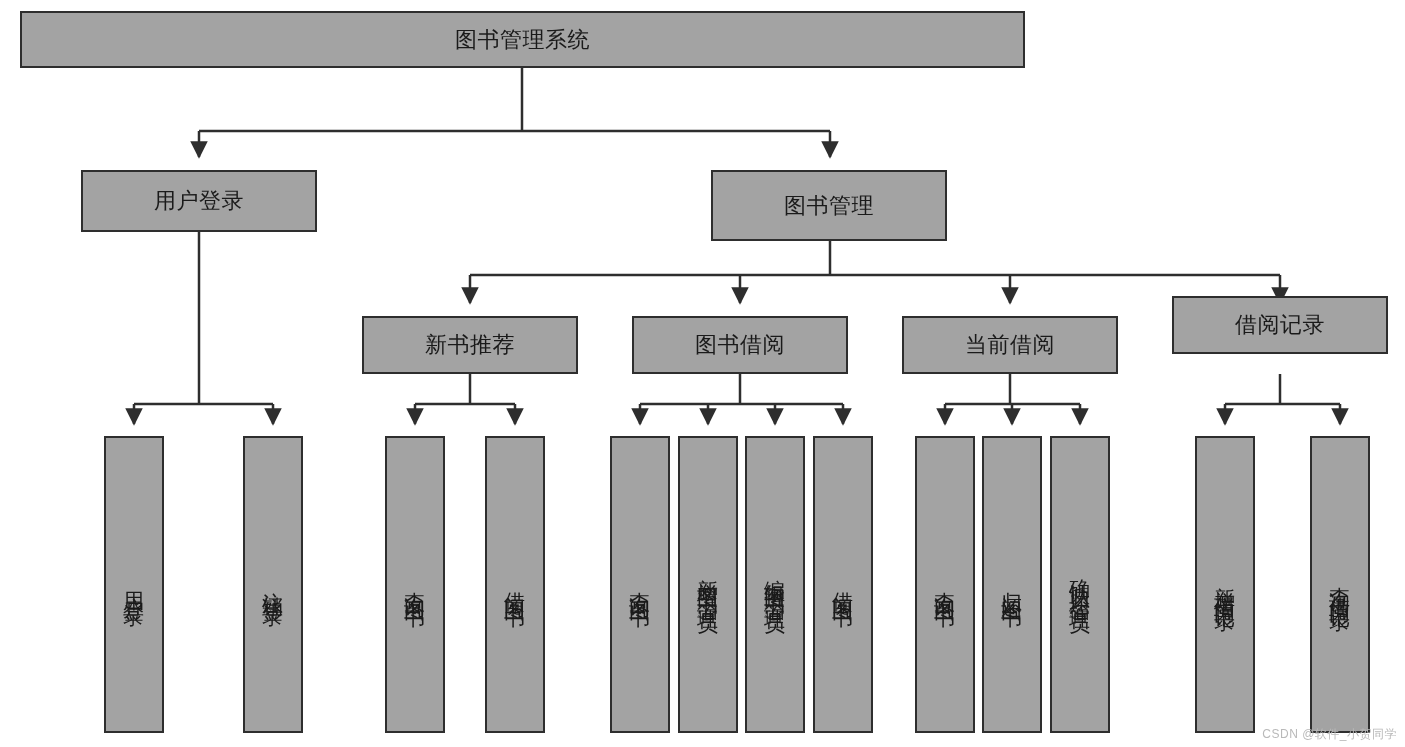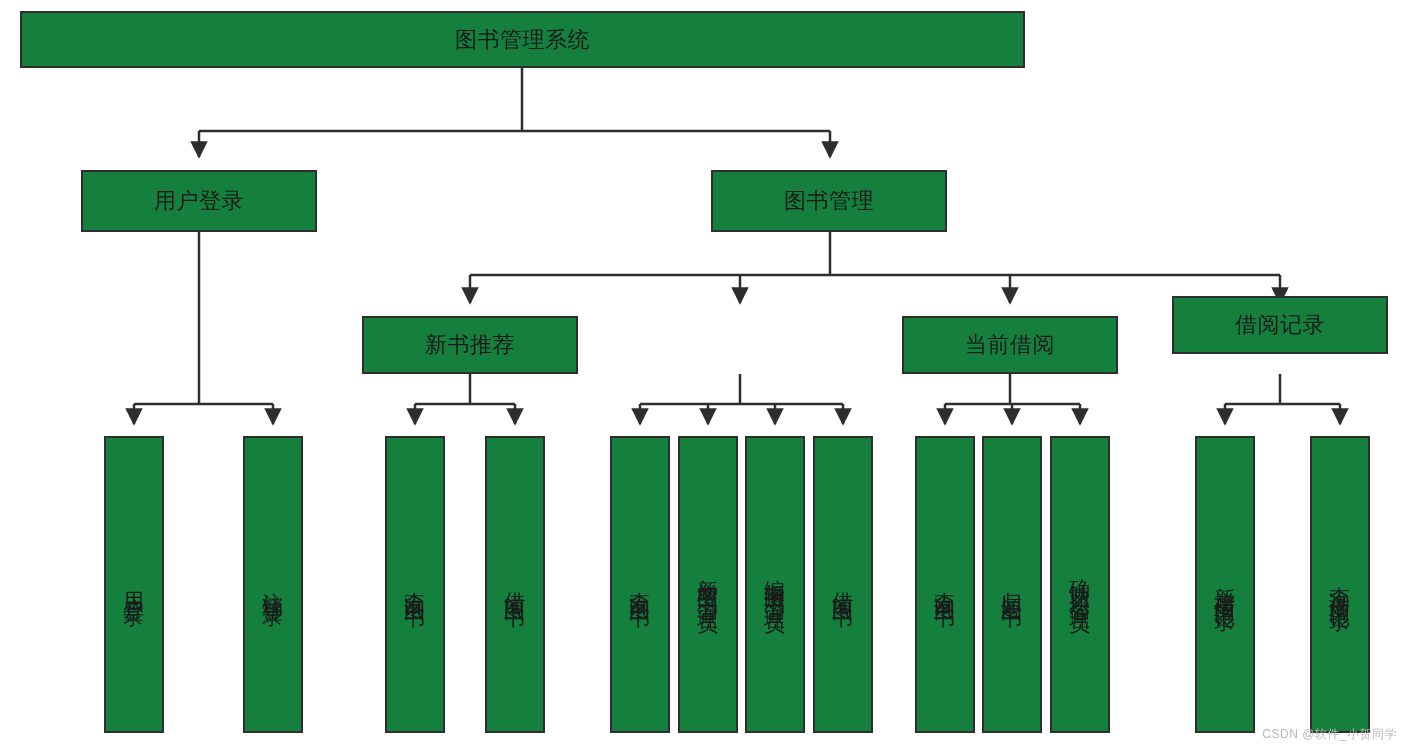--- a/index.html
+++ b/index.html
@@ -22,21 +22,21 @@
     left: 0;
     top: 0;
     width: 1405px;
     height: 747px;
     pointer-events: none;
   }
   .node {
     position: absolute;
     box-sizing: border-box;
     border: 2.5px solid #2e2e2e;
-    background: #15803d;
+    background: #a3a3a3;
     display: flex;
     align-items: center;
     justify-content: center;
     color: #1a1a1a;
     text-align: center;
   }
   .node.h {
     font-size: 22px;
     letter-spacing: 0.5px;
   }
@@ -115,26 +115,29 @@
     </g>
   </svg>
 
   <div class="node h" style="left:20px; top:11px; width:1005px; height:57px;">
     <span>图书管理系统</span>
   </div>
 
   <div class="node h" style="left:81px; top:170px; width:236px; height:62px;">
     <span>用户登录</span>
   </div>
-  <div class="node h" style="left:711px; top:170px; width:236px; height:62px;">
+  <div class="node h" style="left:711px; top:170px; width:236px; height:71px;">
     <span>图书管理</span>
   </div>
 
   <div class="node h" style="left:362px; top:316px; width:216px; height:58px;text-align:right;">
     <span>新书推荐</span>
+  </div>
+  <div class="node h" style="left:632px; top:316px; width:216px; height:58px;">
+    <span>图书借阅</span>
   </div>
   <div class="node h" style="left:902px; top:316px; width:216px; height:58px;text-align:center;">
     <span>当前借阅</span>
   </div>
   <div class="node h" style="left:1172px; top:296px; width:216px; height:58px;">
     <span>借阅记录</span>
   </div>
 
   <div class="node v" style="left:104px; top:436px; width:60px; height:297px;">
     <span class="vtext">用户登录</span>

